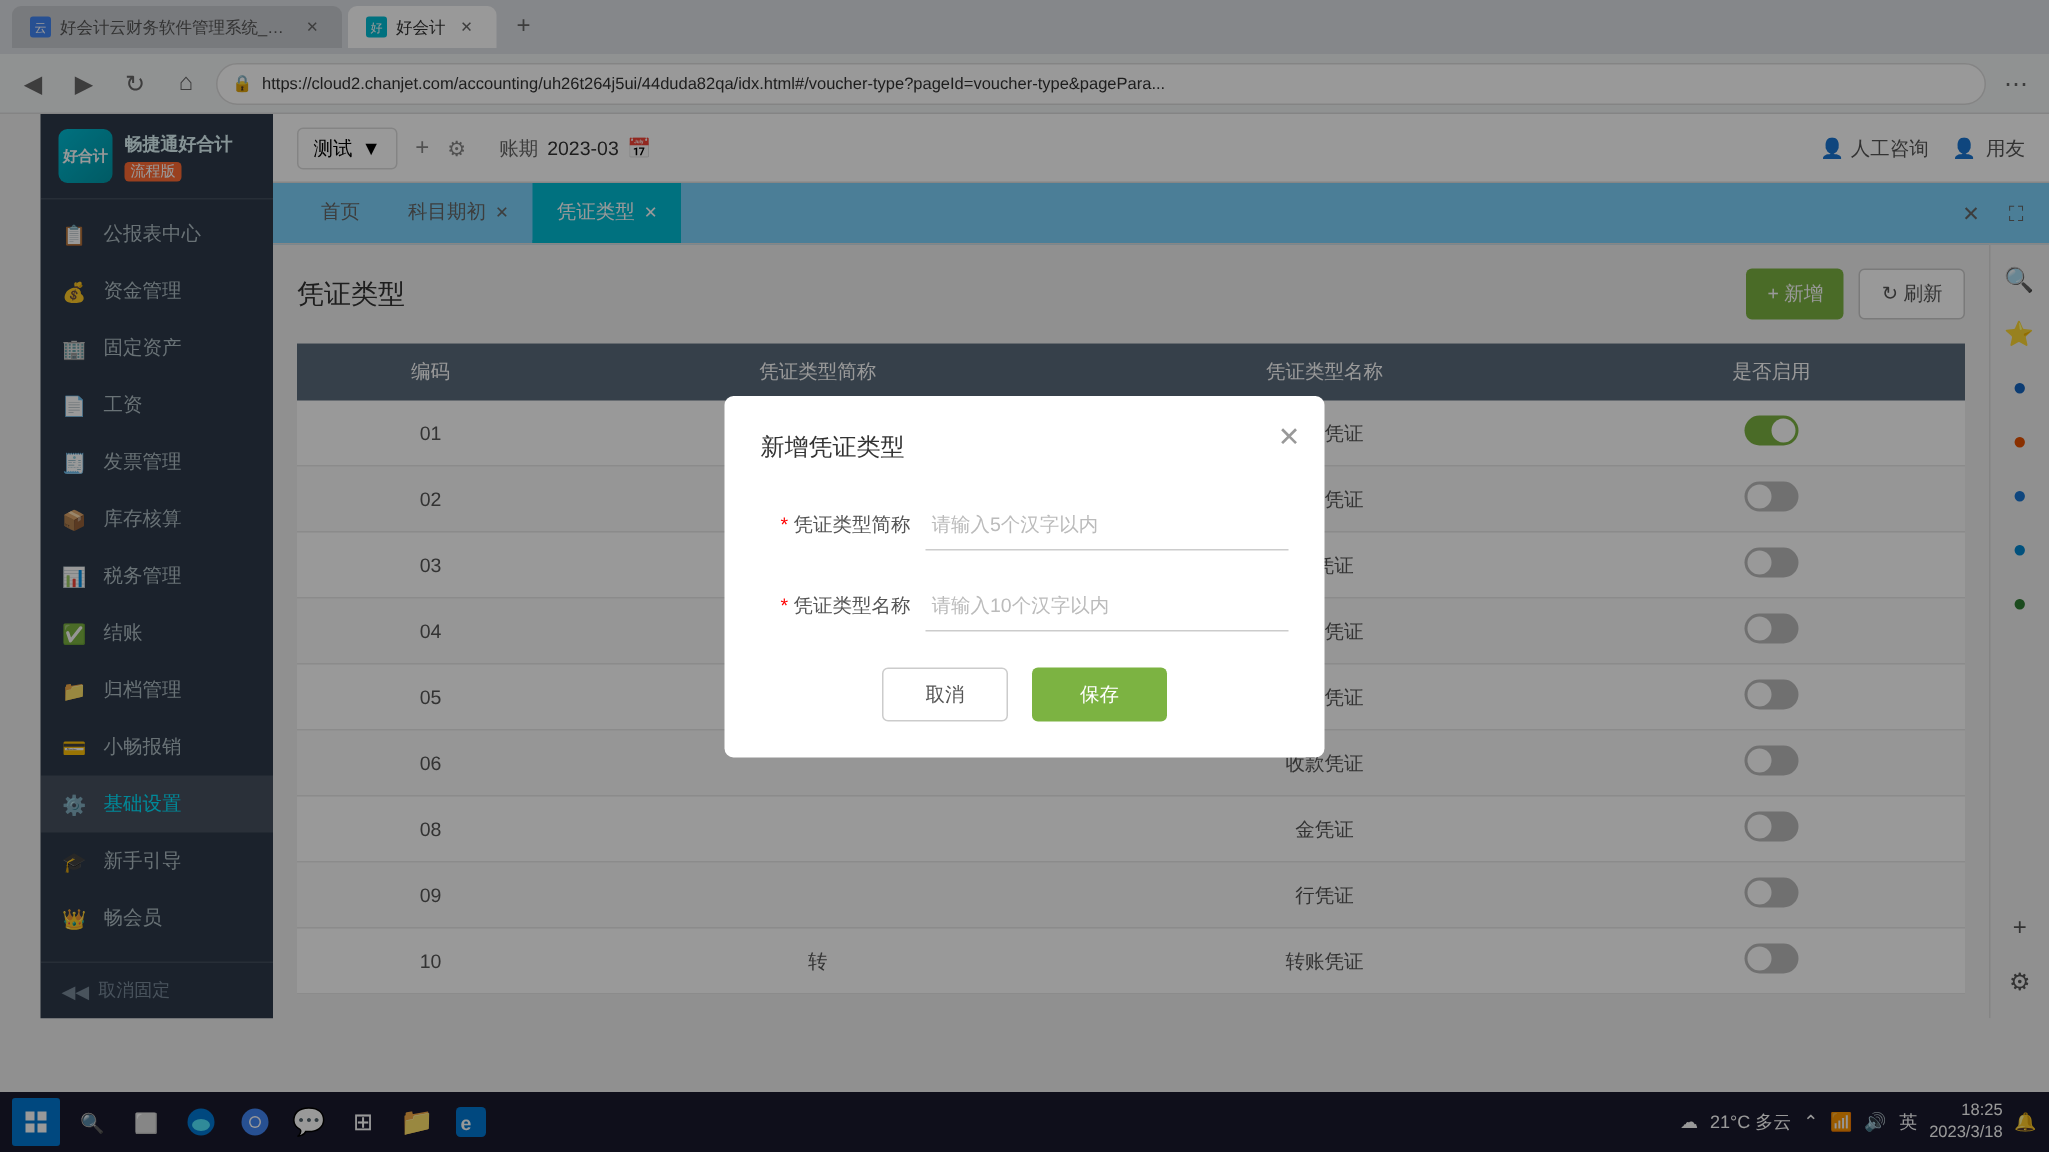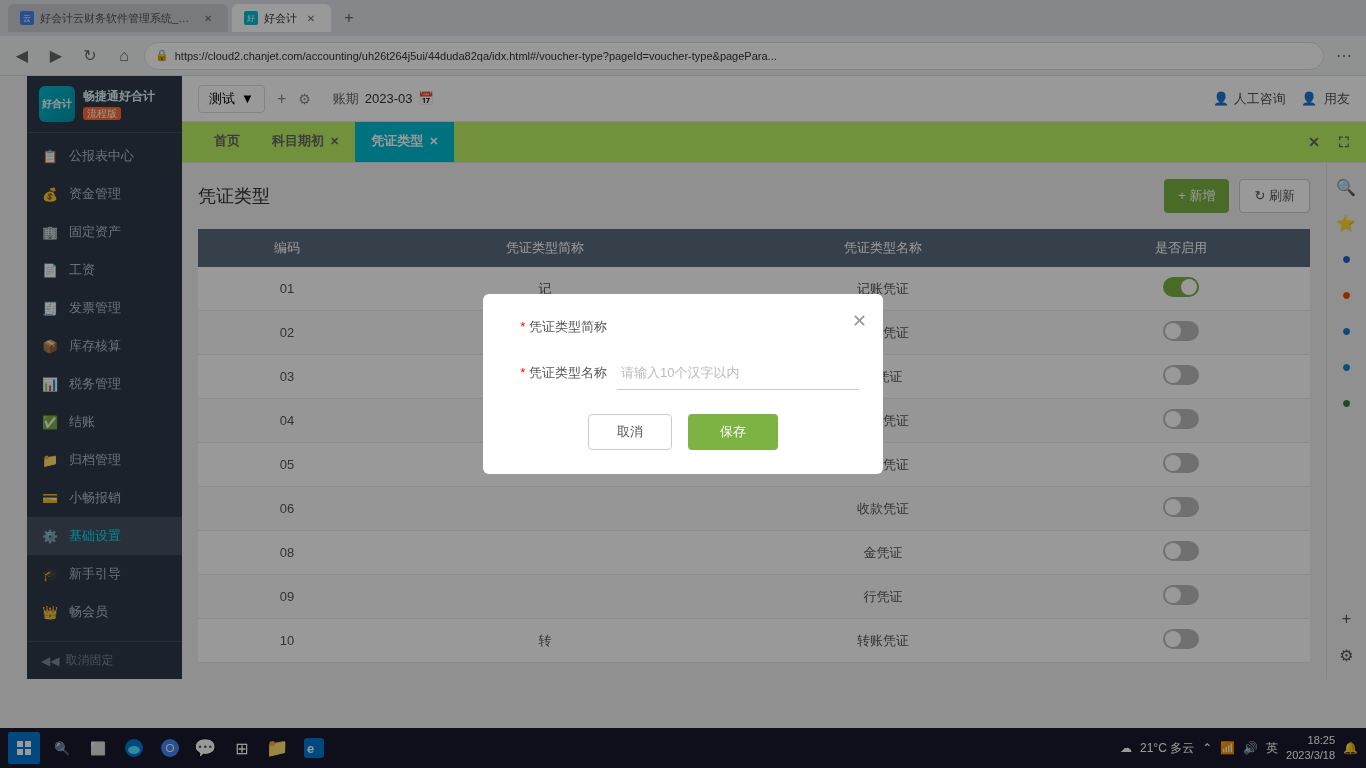--- a/index.html
+++ b/index.html
@@ -28,21 +28,21 @@
     .sidebar-item-icon { width: 18px; height: 18px; display: flex; align-items: center; justify-content: center; flex-shrink: 0; }
     .sidebar-cancel { display: flex; align-items: center; padding: 10px 14px; gap: 6px; cursor: pointer; color: #7a8a9a; font-size: 12px; border-top: 1px solid rgba(255,255,255,0.1); }
 
     
     .app-header { background: #fff; border-bottom: 1px solid #e0e0e0; display: flex; align-items: center; padding: 0 16px; height: 46px; gap: 12px; }
     .workspace-selector { display: flex; align-items: center; gap: 6px; padding: 4px 10px; border: 1px solid #ddd; border-radius: 4px; cursor: pointer; font-size: 13px; }
     .period-info { display: flex; align-items: center; gap: 6px; font-size: 13px; color: #666; margin-left: 10px; }
     .header-actions { margin-left: auto; display: flex; align-items: center; gap: 16px; }
     .consult-btn { display: flex; align-items: center; gap: 4px; font-size: 13px; color: #555; cursor: pointer; }
     .user-info { display: flex; align-items: center; gap: 6px; font-size: 13px; color: #555; cursor: pointer; }
-    .tab-nav { display: flex; align-items: flex-end; background: #bef264; border-bottom: 1px solid #e0e0e0; padding-left: 16px; font-weight: bold; }
+    .tab-nav { display: flex; align-items: flex-end; background: #7dd3fc; border-bottom: 1px solid #e0e0e0; padding-left: 16px; }
     .page-tab { padding: 10px 16px; font-size: 13px; cursor: pointer; color: #666; border-bottom: 2px solid transparent; display: flex; align-items: center; gap: 6px; }
     .page-tab.active { color: #fff; background: #00bcd4; border-bottom-color: #00bcd4; }
     .page-tab-close { font-size: 11px; color: inherit; cursor: pointer; }
 
     
     .page-content { flex: 1; padding: 16px; overflow: auto; }
     .page-header { display: flex; align-items: center; justify-content: space-between; margin-bottom: 16px; }
     .page-title { font-size: 18px; color: #333; font-weight: 500; }
     .header-btns { display: flex; gap: 10px; }
     .btn-primary { background: #7cb342; color: white; border: none; padding: 7px 14px; border-radius: 4px; cursor: pointer; font-size: 13px; display: flex; align-items: center; gap: 4px; }
@@ -371,23 +371,25 @@
         <div style="flex:1;"></div>
         <div class="right-icon">+</div>
         <div class="right-icon">⚙</div>
       </div>
     </div>
   </div>
 </div>
 
 <div class="overlay">
   <div class="dialog">
+    <div class="dialog-title">新增凭证类型</div>
     <div class="dialog-close">✕</div>
     <div class="form-row">
       <label class="form-label">凭证类型简称</label>
+      <input type="text" class="form-input" placeholder="请输入5个汉字以内" style="">
     </div>
     <div class="form-row">
       <label class="form-label">凭证类型名称</label>
       <input type="text" class="form-input" placeholder="请输入10个汉字以内" style="">
     </div>
     <div class="dialog-footer">
       <button class="btn-cancel">取消</button>
       <button class="btn-save">保存</button>
     </div>
   </div>

